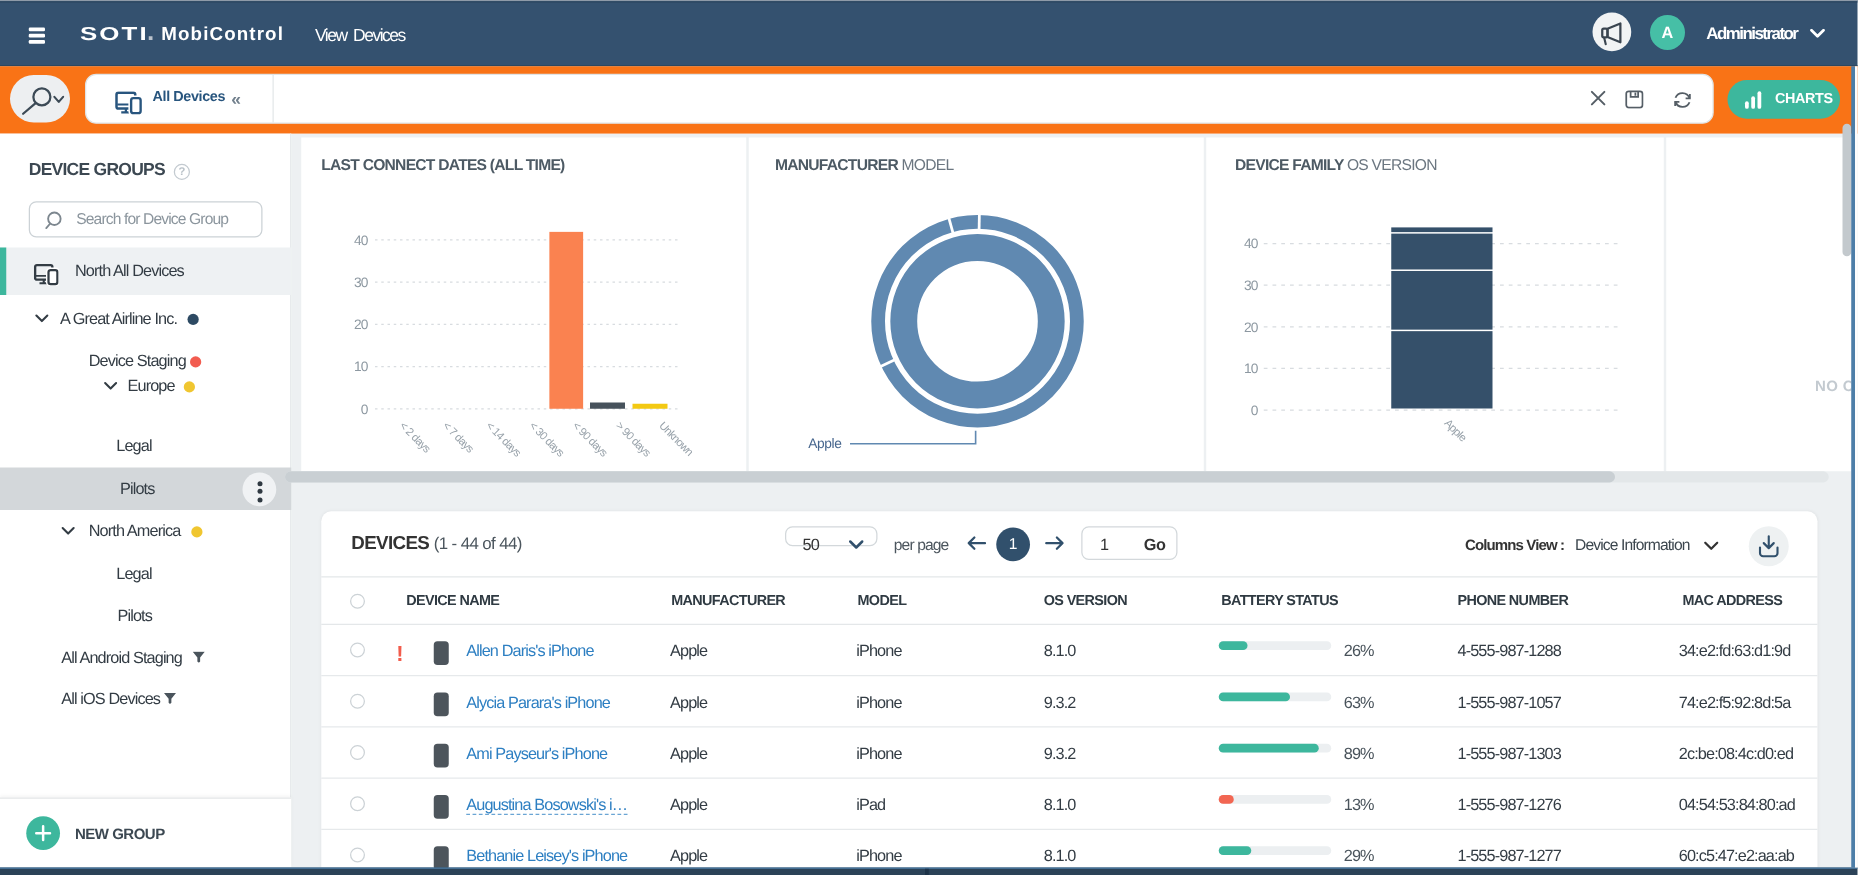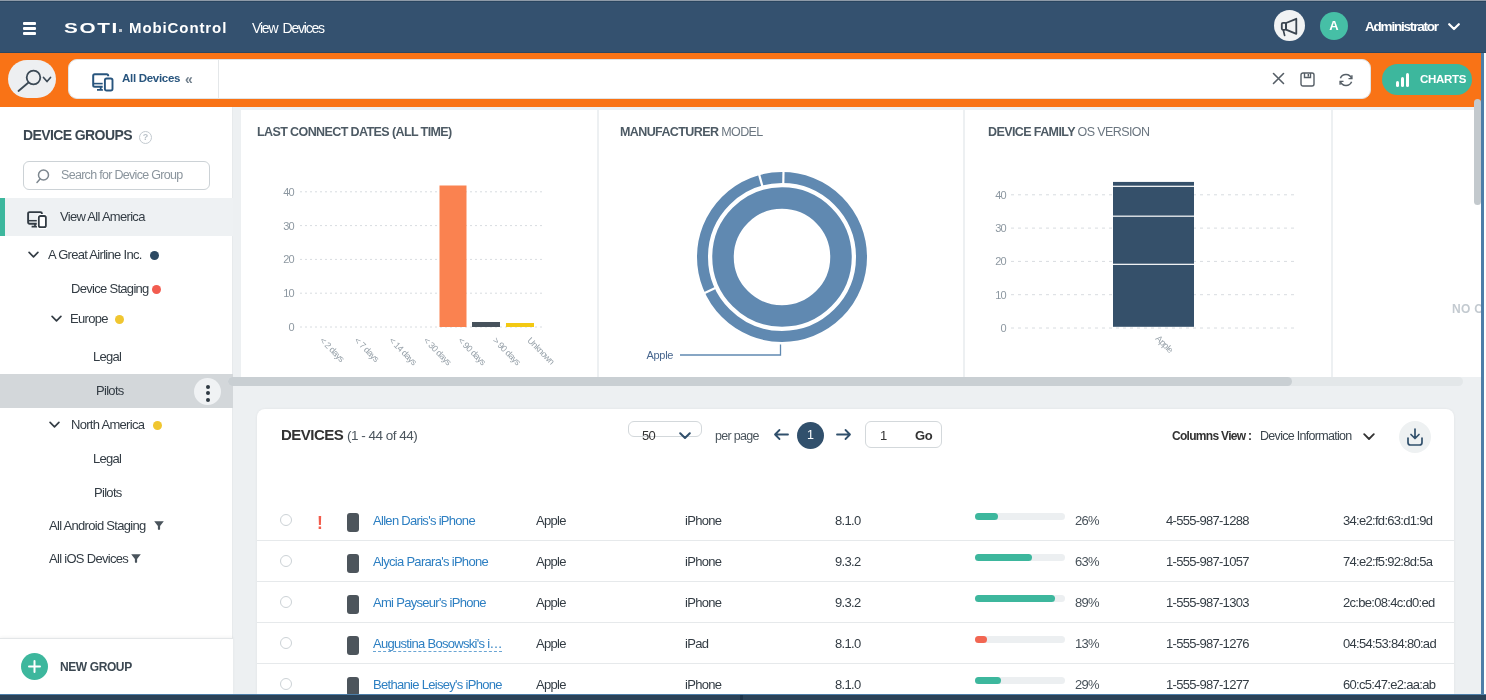--- a/index.html
+++ b/index.html
@@ -175,35 +175,35 @@
   <span>Search for Device Group</span>
 </div>
 <div class="vad">
   <svg class="abs" style="left:27px;top:13px" width="20" height="18" viewBox="0 0 20 18" fill="none" stroke="#333c44" stroke-width="1.9">
       <rect x="1.1" y="1.1" width="13.8" height="11.6" rx="1.4"></rect>
       <path d="M1.6 9.7 H14.2" stroke-width="1.5"></path>
       <path d="M8 12.8 v2.5 M4.6 15.6 H11.3" stroke-width="1.7"></path>
       <rect x="10.9" y="4.1" width="8.9" height="13" rx="2.2" fill="#fff" stroke="#fff" stroke-width="2.2"></rect>
       <rect x="11.8" y="5" width="7.1" height="11.2" rx="1.7" fill="#fff" stroke="#333c44" stroke-width="1.8"></rect>
     </svg>
-  <span>View All America</span>
+  <span>North All Devices</span>
 </div>
 <div id="tree">
     <div class="trow" style="top: 238px;">
       <svg class="chev" style="left:28px" width="11" height="8" viewBox="0 0 12 8" fill="none" stroke="#333c44" stroke-width="1.8" stroke-linecap="round" stroke-linejoin="round">
         <path d="M1.2 1.2 L6 6 L10.8 1.2"></path>
       </svg>
       <span class="txt" style="left:48px">A Great Airline Inc.</span>
       <span class="dot" style="left:150px;background:#2d4a63"></span>
     </div>
     <div class="trow" style="top: 272px;">
       <span class="txt" style="left:71px">Device Staging</span>
       <span class="dot" style="left:152px;background:#f25c50"></span>
     </div>
-    <div class="trow" style="top: 302px;">
+    <div class="trow" style="top: 292px; margin-left: 32px;">
       <svg class="chev" style="left:51px" width="11" height="8" viewBox="0 0 12 8" fill="none" stroke="#333c44" stroke-width="1.8" stroke-linecap="round" stroke-linejoin="round">
         <path d="M1.2 1.2 L6 6 L10.8 1.2"></path>
       </svg>
       <span class="txt" style="left:70px">Europe</span>
       <span class="dot" style="left:115px;background:#f0c630"></span>
     </div>
     <div class="trow" style="top: 340px;">
       <span class="txt" style="left:93px">Legal</span>
     </div>
     <div class="trow selrow" style="top: 374px;">
@@ -336,20 +336,30 @@
   <div class="cv2">Device Information</div>
   <svg class="abs" style="left:1106px;top:24px" width="12" height="8" viewBox="0 0 12 8" fill="none" stroke="#333" stroke-width="1.8" stroke-linecap="round" stroke-linejoin="round">
       <path d="M1.2 1.2 L6 6 L10.8 1.2"></path>
     </svg>
   <div class="dlc">
     <svg width="32" height="32" viewBox="0 0 32 32" fill="none" stroke="#31506c" stroke-width="1.7" stroke-linecap="round" stroke-linejoin="round">
         <path d="M16 8 v9 M12 13.5 L16 17.5 L20 13.5"></path>
         <path d="M9 17 v4.5 a2.5 2.5 0 0 0 2.5 2.5 h9 a2.5 2.5 0 0 0 2.5 -2.5 V17"></path>
       </svg>
   </div>
+  <div class="hrow">
+    <span class="cbox" style="left:23px;top:13px"></span>
+    <b style="left:68px">DEVICE NAME</b>
+    <b style="left:280px">MANUFACTURER</b>
+    <b style="left:429px">MODEL</b>
+    <b style="left:578px">OS VERSION</b>
+    <b style="left:720px">BATTERY STATUS</b>
+    <b style="left:909px">PHONE NUMBER</b>
+    <b style="left:1089px">MAC ADDRESS</b>
+  </div>
   <div id="rows">
       <div class="drow" style="top:91px">
         <span class="cbox" style="left:23px;top:14px"></span>
         <span class="excl">!</span>
         <span class="ph"></span>
         <span class="dn" style="left:116px;">Allen Daris's iPhone</span>
         <span style="left:279px">Apple</span>
         <span style="left:428px">iPhone</span>
         <span style="left:578px">8.1.0</span>
         <span class="bat">

